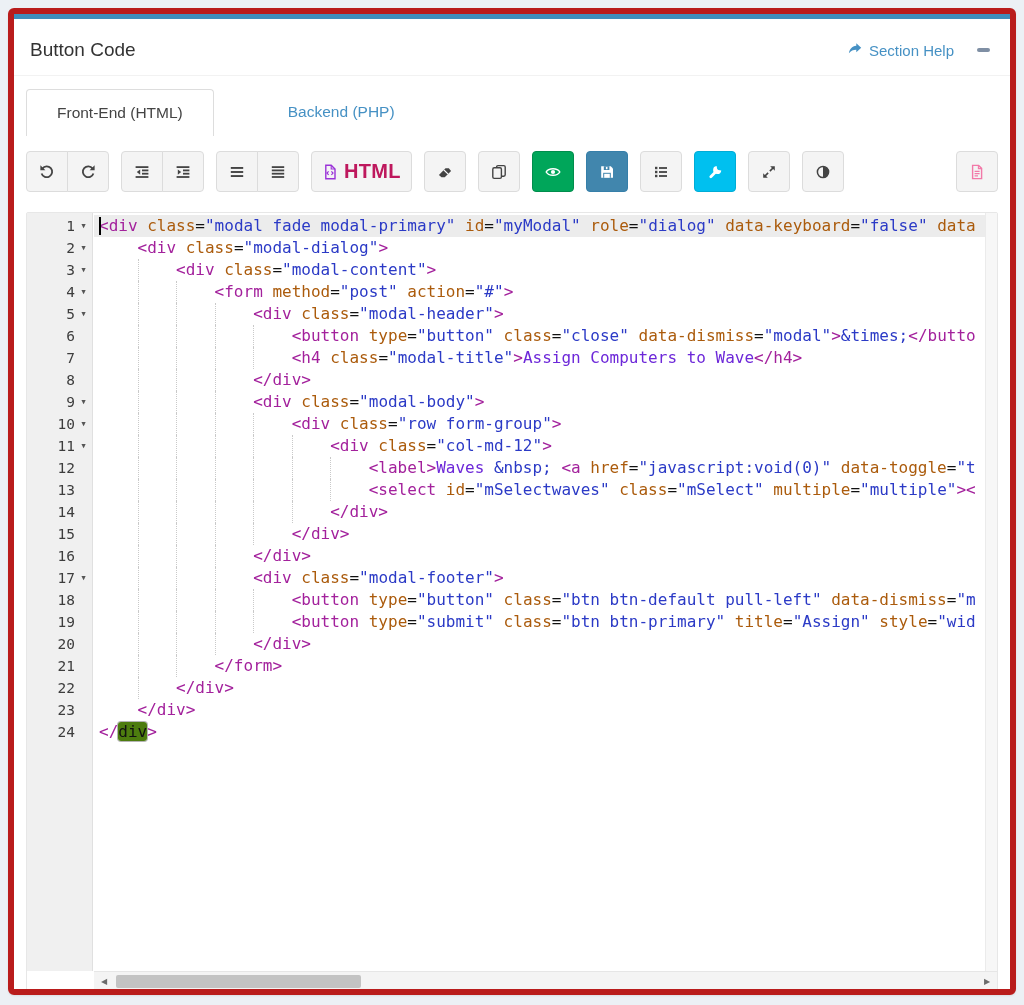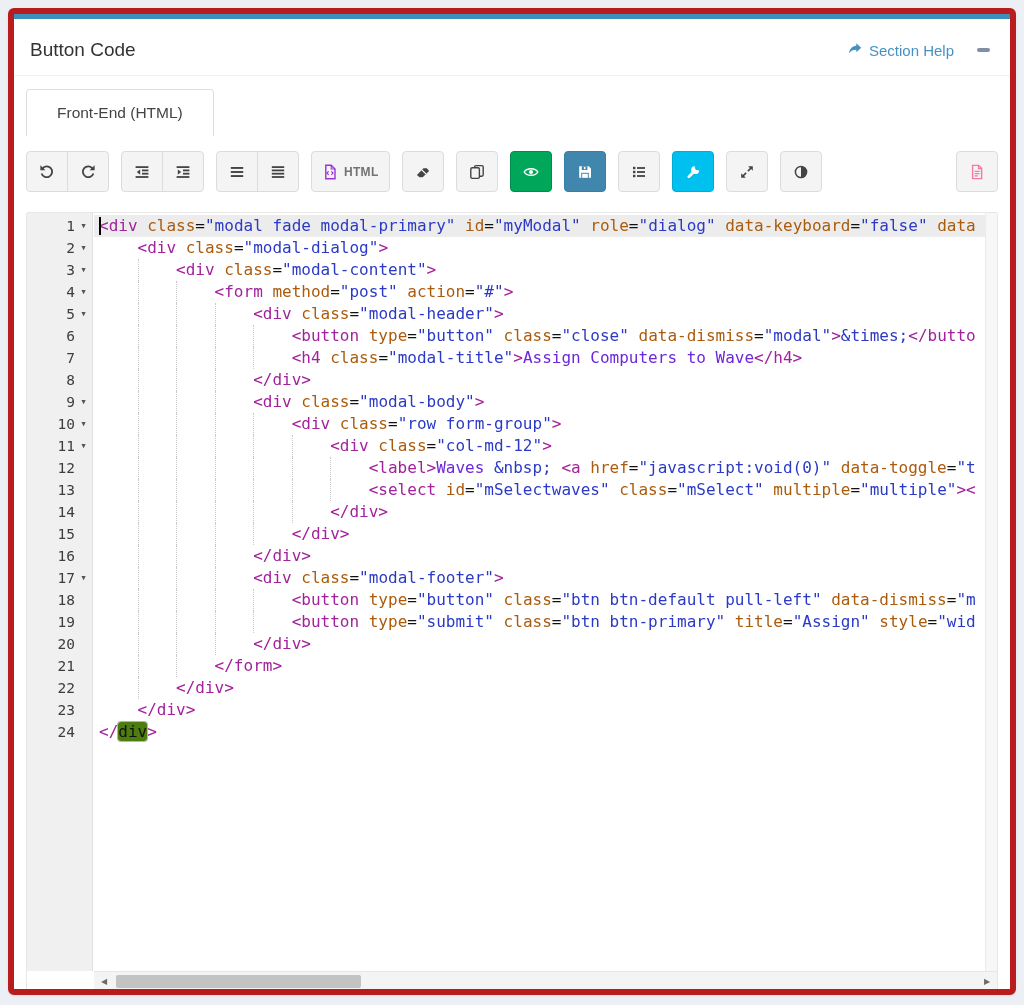--- a/index.html
+++ b/index.html
@@ -25,21 +25,21 @@
 
   .toolbar { display:flex; align-items:center; margin:15px 12px 0 12px; }
   .btn-group { display:flex; margin-right:12px; }
   .tbtn { height:41px; min-width:42px; padding:0 10px; background:#f4f4f4; border:1px solid #dcdcdc;
           border-radius:4px; display:flex; align-items:center; justify-content:center; gap:6px; cursor:pointer; }
   .btn-group .tbtn + .tbtn { margin-left:-1px; border-top-left-radius:0; border-bottom-left-radius:0; }
   .btn-group .tbtn:first-child:not(:last-child) { border-top-right-radius:0; border-bottom-right-radius:0; }
   .tbtn.green { background:#00a65a; border-color:#008d4c; }
   .tbtn.blue  { background:#4186ad; border-color:#367fa9; }
   .tbtn.cyan  { background:#00c0ef; border-color:#00acd6; }
-  .tbtn .blbl { font-size:12px; font-weight:bold; color:#737373; letter-spacing:.3px; }
+  .tbtn .blbl { font-size:20px; font-weight:bold; color:#be185d; letter-spacing:.3px; }
   .push-right { margin-left:auto; margin-right:0; }
 
   .editor { position:absolute; left:12px; right:12px; top:198px; height:780px; background:#fff;
             border:1px solid #e7e7e7; border-radius:2px; }
   .gutter { position:absolute; left:0; top:0; bottom:20px; width:66px; background:#f0f0f0;
             border-right:1px solid #e0e0e0; padding-top:2px; overflow:hidden; }
   .grow { height:22px; display:flex; align-items:center; font-family:"DejaVu Sans Mono", monospace; }
   .grow .num { flex:1; text-align:right; font-size:14.5px; color:#3d3d3d; }
   .grow .fold { width:17px; text-align:center; font-size:11px; color:#555; cursor:pointer; line-height:22px; }
   .code { position:absolute; left:67px; right:12px; top:0; bottom:20px; padding:2px 0 0 5px; overflow:hidden; }
@@ -83,20 +83,21 @@
       </div>
       <div class="dash-btn">
         <div class="dash"></div>
       </div>
     </div>
   </div>
   <div class="hdr-divider"></div>
 
   <div class="tabs" id="tabs">
       <div class="tab active">Front-End (HTML)</div>
+      <div class="tab">Backend (PHP)</div>
     </div>
 
   <div class="toolbar" id="toolbar">
       <div class="btn-group">
         <button class="tbtn">
           <span>
             <svg width="16" height="16" viewBox="0 0 16 16" style="display:block">
               <path d="M3.4 4.6A5.4 5.4 0 1 1 2.6 9.4" fill="none" stroke="#444" stroke-width="1.8"></path>
               <path d="M1.4 1.2v5h5z" fill="#444"></path>
             </svg>

